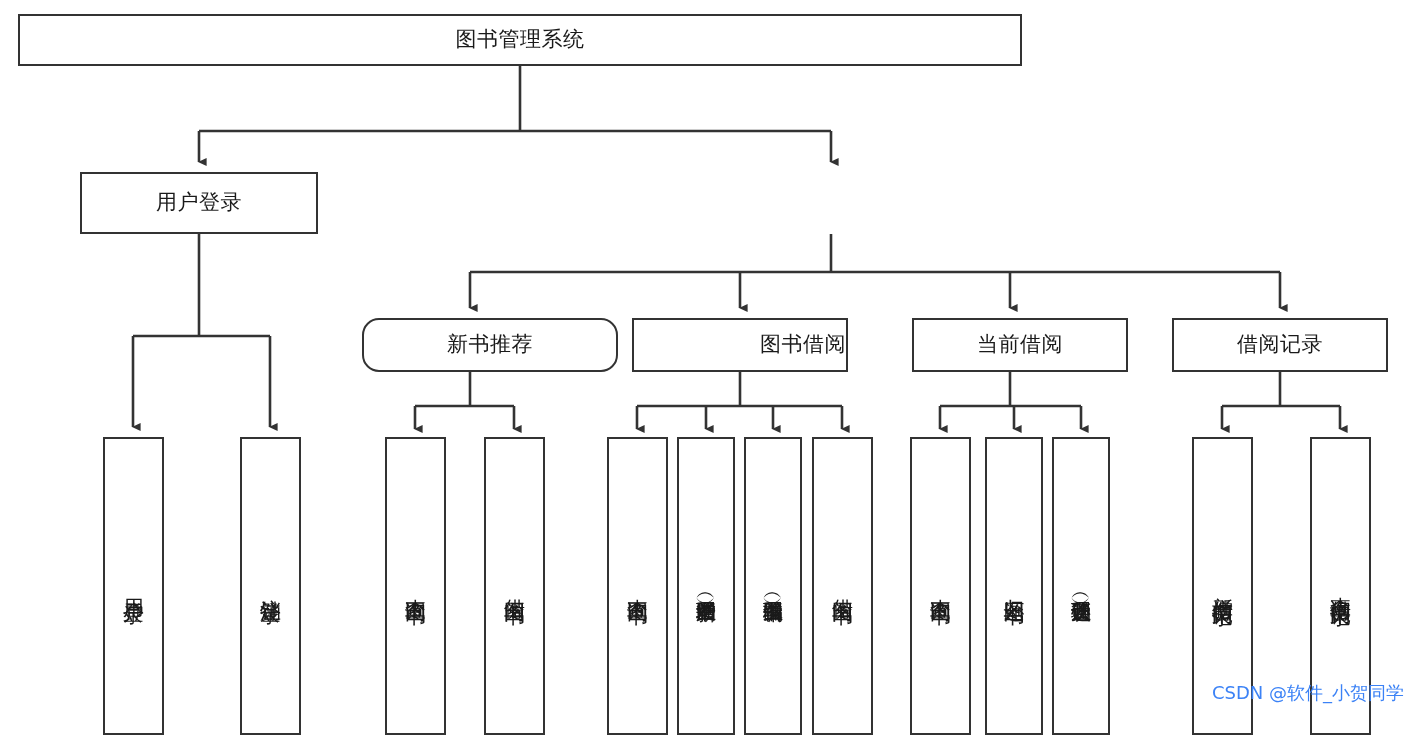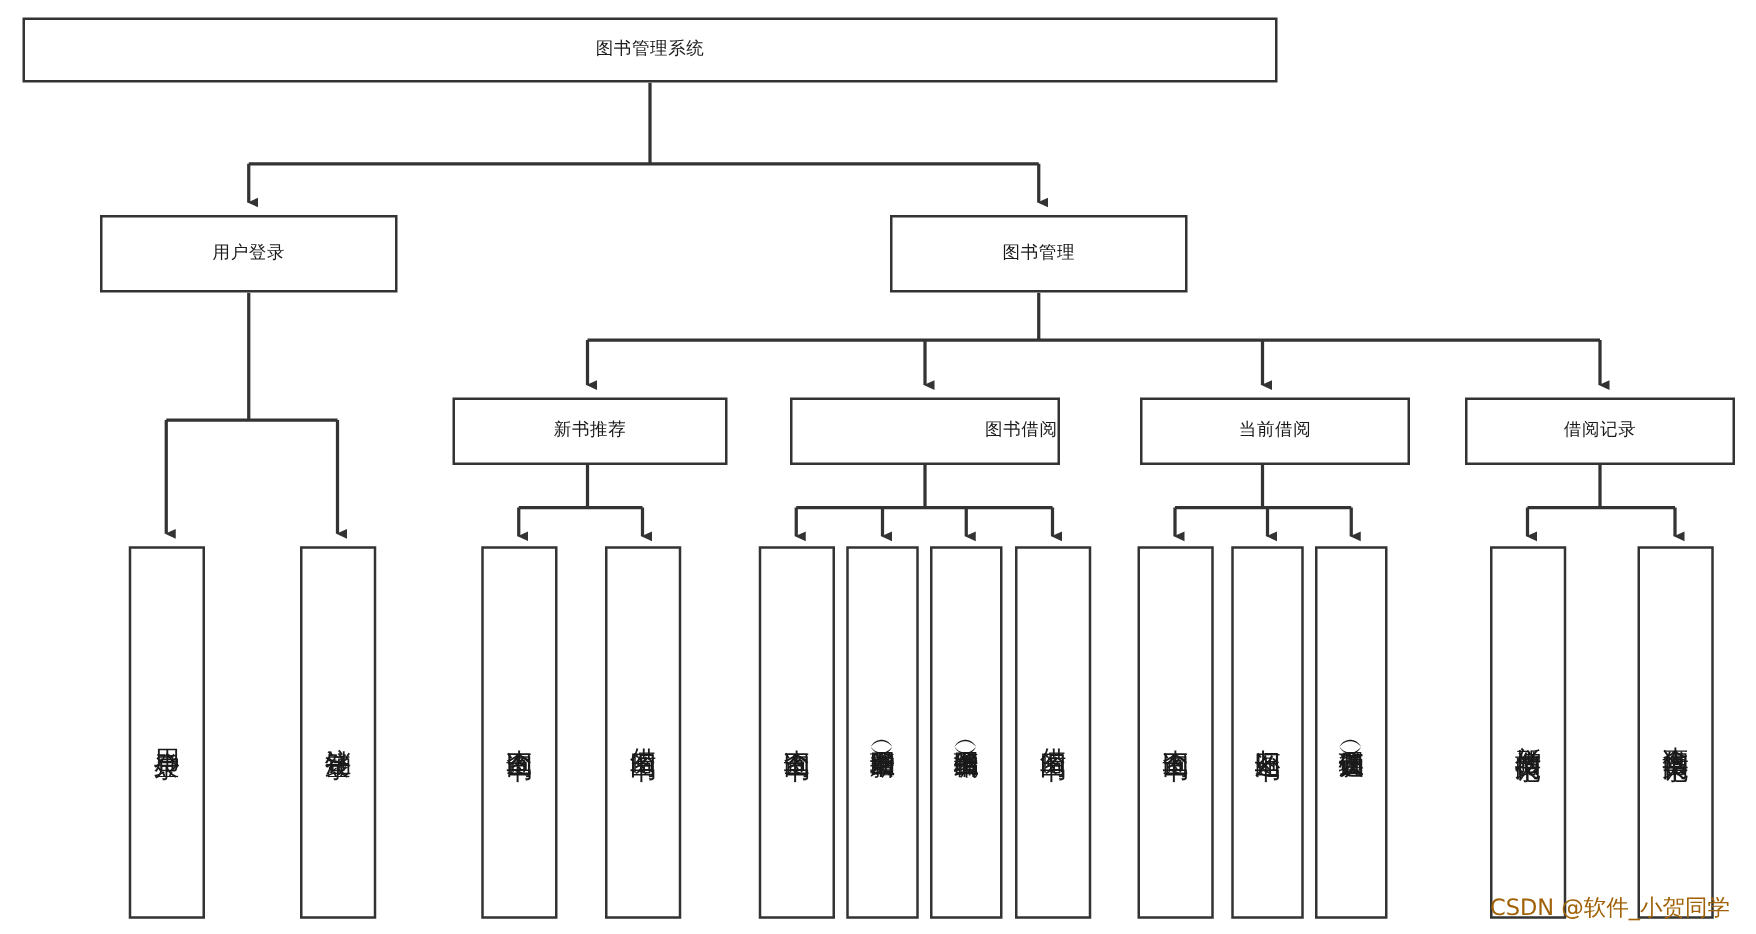--- a/index.html
+++ b/index.html
@@ -24,21 +24,21 @@
   .node-box {
     position: absolute;
     box-sizing: border-box;
     background: #ffffff;
     border: 2px solid #333333;
     display: flex;
     align-items: center;
     justify-content: center;
   }
   .node-label-h {
-    font-size: 14px;
+    font-size: 21px;
     color: #1a1a1a;
     line-height: 1.1;
     white-space: nowrap;
     letter-spacing: 0.5px;
   }
   .node-label-v {
     font-size: 21px;
     color: #1a1a1a;
     writing-mode: vertical-rl;
     text-orientation: upright;
@@ -52,25 +52,26 @@
   }
   .connectors {
     position: absolute;
     left: 0;
     top: 0;
     pointer-events: none;
   }
   .watermark {
     position: absolute;
     left: 1192px;
-    top: 714px;
+    top: 681px;
     font-size: 18px;
-    color: #a16207;
+    color: #3b82f6;
     white-space: nowrap;
     font-family: "DejaVu Sans", "Liberation Sans", sans-serif;
+    padding-left: 20px;
   }
 </style>
 </head>
 <body>
 
 <div id="diagram-root">
 
   <svg class="connectors" width="1405" height="747">
     <defs>
       <marker id="arrowhead" markerWidth="9" markerHeight="9" refX="4.5" refY="7.6" orient="auto" markerUnits="userSpaceOnUse">
@@ -133,25 +134,22 @@
     </g>
   </svg>
 
   <div class="node-box" style="left: 18px; top: 14px; width: 1004px; height: 52px;">
     <span class="node-label-h">图书管理系统</span>
   </div>
 
   <div class="node-box" style="left: 80px; top: 172px; width: 238px; height: 62px;">
     <span class="node-label-h">用户登录</span>
   </div>
-  <div class="node-box" style="left: 712px; top: 172px; width: 238px; height: 62px;">
-    <span class="node-label-h">图书管理</span>
-  </div>
-
-  <div class="node-box" style="left: 362px; top: 318px; width: 220px; height: 54px;">
+
+  <div class="node-box" style="left: 362px; top: 318px; width: 256px; height: 54px; border-radius: 17px;">
     <span class="node-label-h">新书推荐</span>
   </div>
   <div class="node-box" style="left: 632px; top: 318px; width: 216px; height: 54px; justify-content: flex-end;">
     <span class="node-label-h">图书借阅</span>
   </div>
   <div class="node-box" style="left: 902px; top: 318px; width: 216px; height: 54px; margin-left: 10px;">
     <span class="node-label-h">当前借阅</span>
   </div>
   <div class="node-box" style="left: 1172px; top: 318px; width: 216px; height: 54px; text-align: right;">
     <span class="node-label-h">借阅记录</span>

